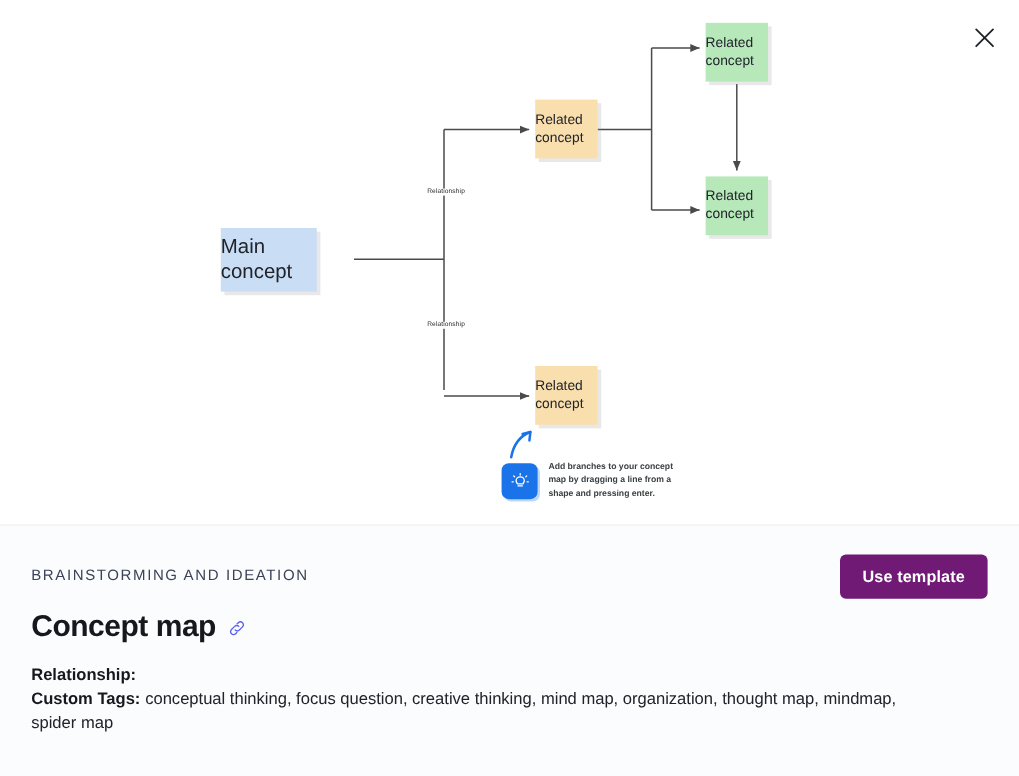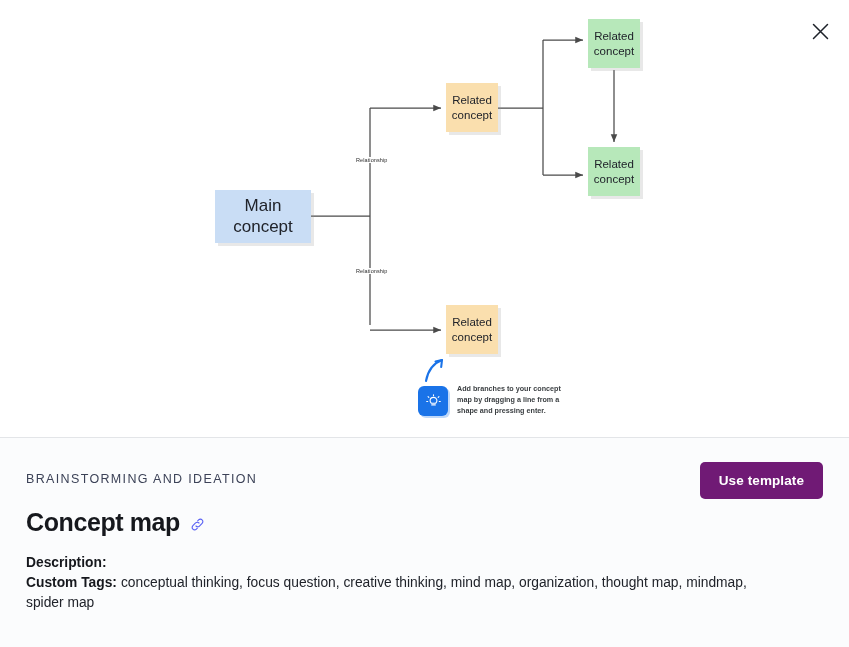--- a/index.html
+++ b/index.html
@@ -58,32 +58,31 @@
     left: 0;
     top: 0;
   }
 
   .node {
     position: absolute;
     box-sizing: border-box;
     display: flex;
     align-items: center;
     justify-content: center;
-    text-align: center;
     color: #20232a;
     line-height: 1.22;
     box-shadow: 3px 3px 0 0 rgba(150,150,150,0.22);
     user-select: none;
   }
   .node span { display: block; }
 
   .node-main {
-    left: 215px;
+    left: 184px;
     top: 190px;
-    width: 96px;
+    width: 80px;
     height: 53px;
     background: #c9ddf5;
     font-size: 17px;
   }
   .node-rel {
     width: 52px;
     height: 49px;
     font-size: 11.5px;
   }
   .node-orange { background: #fadfae; }
@@ -326,19 +325,19 @@
       <span class="link-icon">
         <svg width="17" height="17" viewBox="0 0 20 20">
           <g stroke="#5b62f4" stroke-width="1.35" fill="none" stroke-linecap="round">
             <path d="M8.2,11.8 C9.4,13 11.2,13 12.3,11.8 L15.4,8.7 C16.6,7.5 16.6,5.7 15.4,4.6 C14.3,3.4 12.5,3.4 11.3,4.6 L10.2,5.7"></path>
             <path d="M11.8,8.2 C10.6,7 8.8,7 7.7,8.2 L4.6,11.3 C3.4,12.5 3.4,14.3 4.6,15.4 C5.7,16.6 7.5,16.6 8.7,15.4 L9.8,14.3"></path>
           </g>
         </svg>
       </span>
     </div>
 
-    <p class="desc-label">Description:</p>
+    <p class="desc-label">Relationship:</p>
 
     <p class="tags-row">
       <span class="tags-label">Custom Tags:</span><span>conceptual thinking, focus question, creative thinking, mind map, organization, thought map, mindmap, spider map</span>
     </p>
   </div>
 </div>
 
 </body></html>

